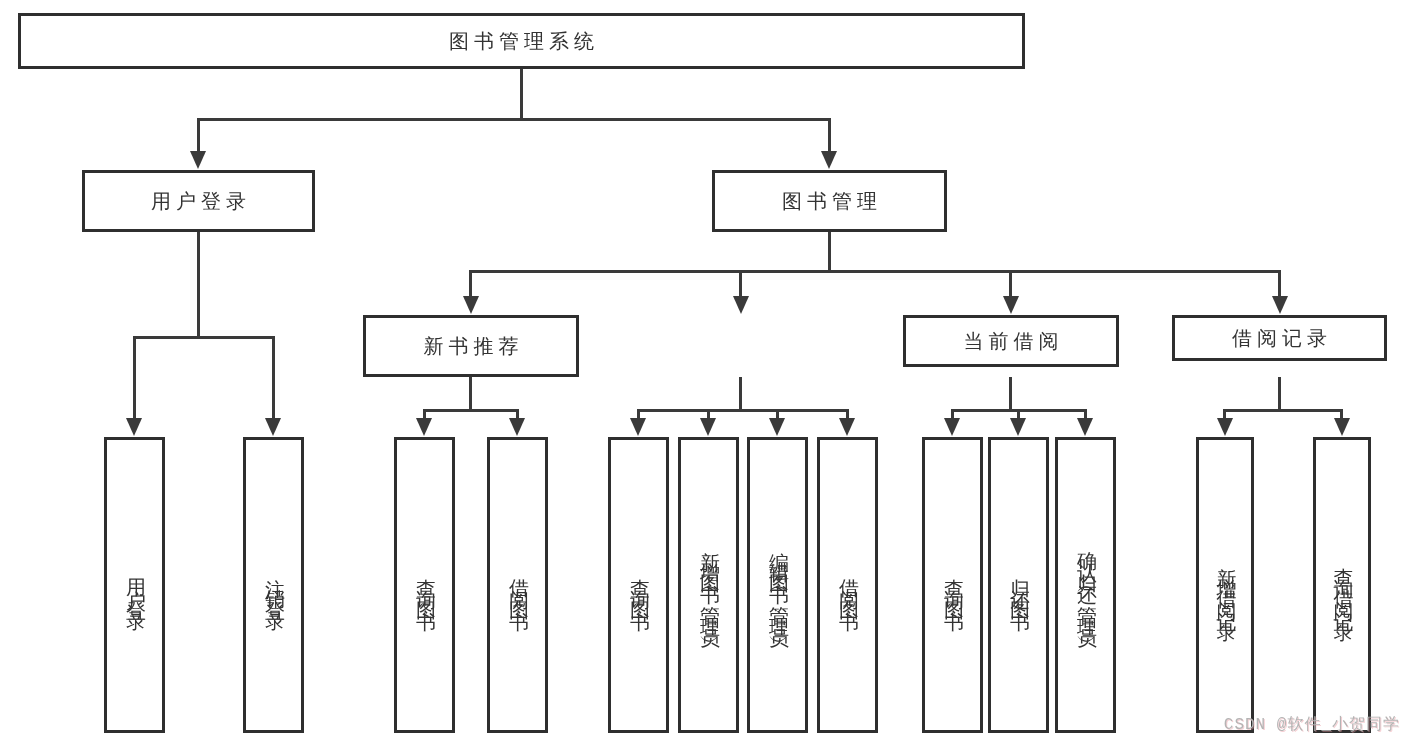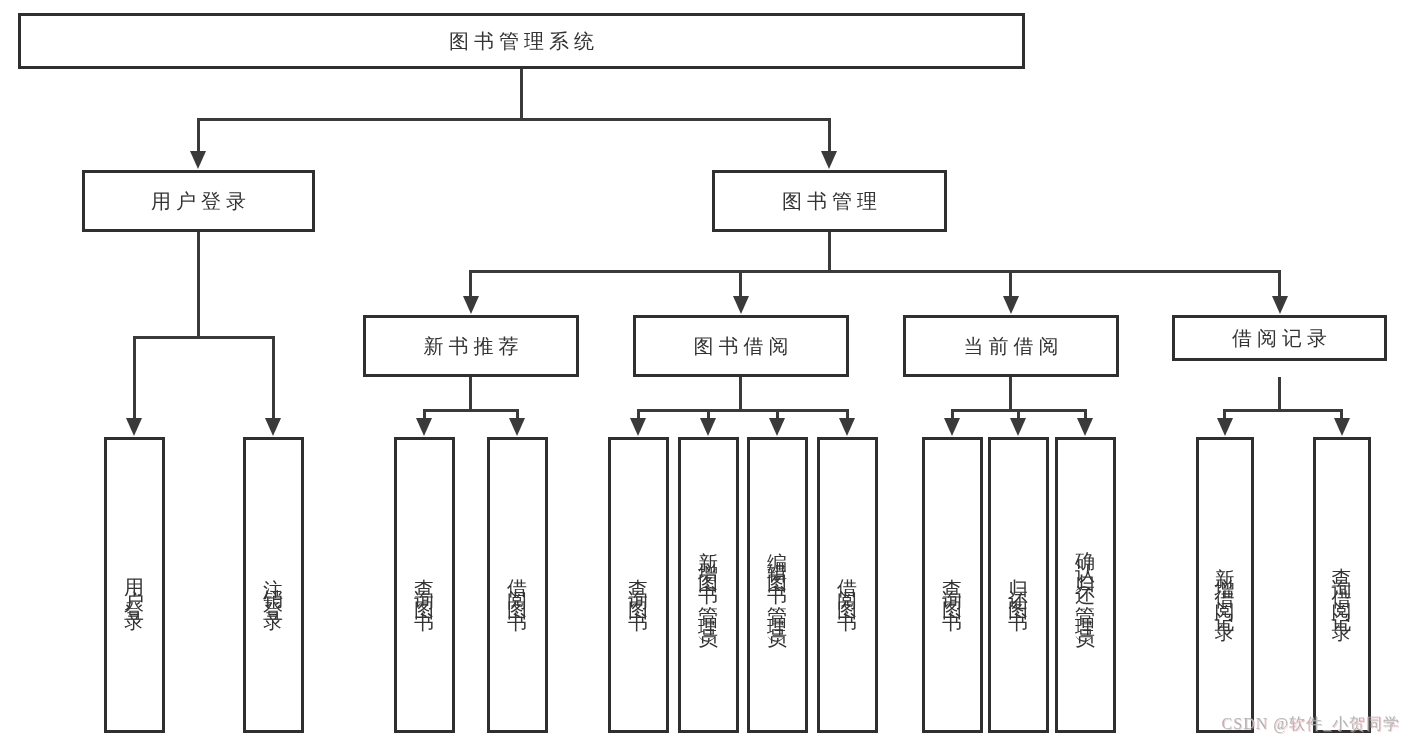--- a/index.html
+++ b/index.html
@@ -5,21 +5,21 @@
   :root{
     --line:#3a3a3a;
     --border:#2f2f2f;
     --text:#333333;
     --fill:#ffffff;
     --wm:#b4b4b4;
   }
   html,body{margin:0;padding:0;background:#ffffff;}
   .stage{
     position:relative;width:1405px;height:747px;background:var(--fill);
-    font-family:Liberation Serif, serif;color:var(--text);overflow:hidden;
+    font-family:Liberation Mono, monospace;color:var(--text);overflow:hidden;
   }
   .box{
     position:absolute;box-sizing:border-box;background:var(--fill);
     border:3px solid var(--border);
     display:flex;align-items:center;justify-content:center;
   }
   .hbox{
     font-size:20px;letter-spacing:5px;text-indent:5px;white-space:nowrap;
   }
   .vbox{
@@ -43,22 +43,21 @@
 <body>
 
 <div class="stage">
 
   <div class="box hbox" style="left:18px;top:13px;width:1007px;height:56px">图书管理系统</div>
 
   <div class="box hbox" style="left:82px;top:170px;width:233px;height:62px">用户登录</div>
   <div class="box hbox" style="left:712px;top:170px;width:235px;height:62px">图书管理</div>
 
   <div class="box hbox" style="left:363px;top:315px;width:216px;height:62px">新书推荐</div>
-  <div class="box hbox" style="left:633px;top:315px;width:216px;height:62px">图书借阅</div>
-  <div class="box hbox" style="left:903px;top:315px;width:216px;height:62px">当前借阅</div>
+  <div class="box hbox" style="left:903px;top:315px;width:216px;height:52px">当前借阅</div>
   <div class="box hbox" style="left:1172px;top:315px;width:215px;height:46px">借阅记录</div>
 
   <div class="box vbox" style="left:104px;top:437px;width:61px;height:296px">用户登录</div>
   <div class="box vbox" style="left:243px;top:437px;width:61px;height:296px">注销登录</div>
   <div class="box vbox" style="left:394px;top:437px;width:61px;height:296px">查询图书</div>
   <div class="box vbox" style="left:487px;top:437px;width:61px;height:296px">借阅图书</div>
   <div class="box vbox" style="left:608px;top:437px;width:61px;height:296px">查询图书</div>
   <div class="box vbox" style="left:678px;top:437px;width:61px;height:296px">新增图书（管理员）</div>
   <div class="box vbox" style="left:747px;top:437px;width:61px;height:296px">编辑图书（管理员）</div>
   <div class="box vbox" style="left:817px;top:437px;width:61px;height:296px">借阅图书</div>

